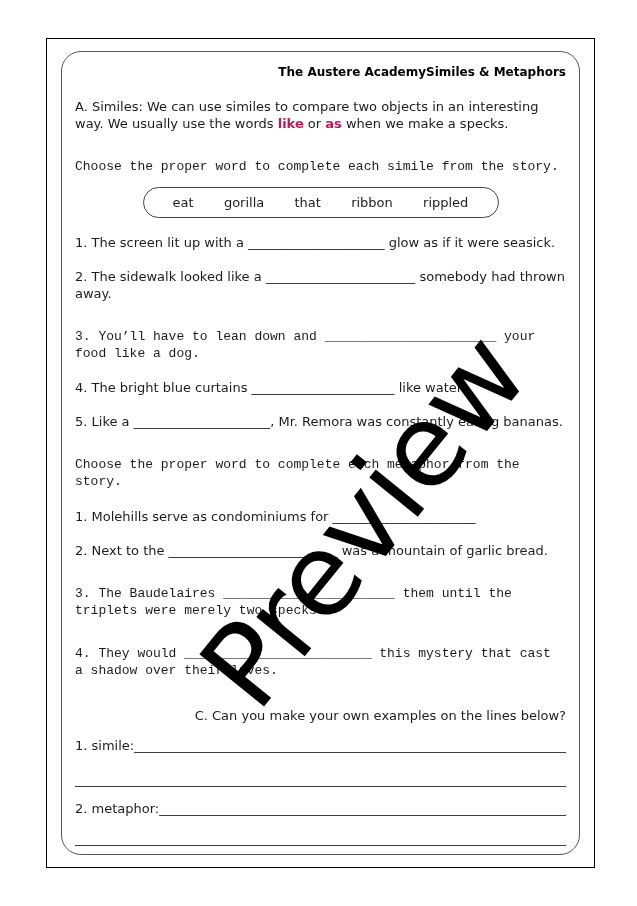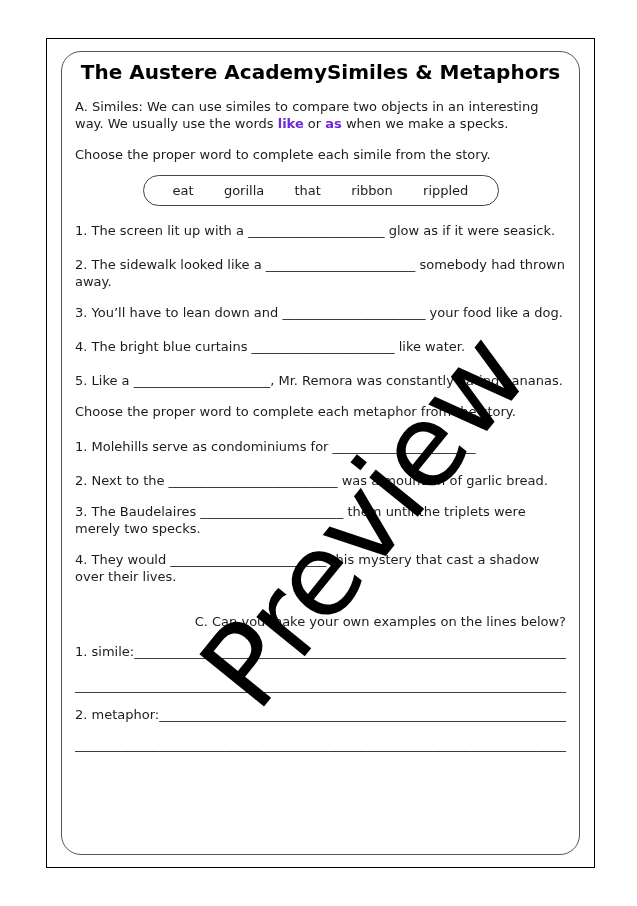--- a/index.html
+++ b/index.html
@@ -10,42 +10,42 @@
   .page-border {
     position:absolute; left:46px; top:38px; width:549px; height:830px;
     border:1.5px solid #000; box-sizing:border-box; background:#fff;
   }
   .sheet {
     position:absolute; left:14px; top:12px; width:519px; height:804px;
     border:1px solid #555; border-radius:20px; box-sizing:border-box;
     padding:8px 13px 0 13px; font-size:13px; line-height:17px;
   }
   .header {
-    display:flex; justify-content:center; align-items:baseline;
-    font-weight:bold; font-size:20px; line-height:20px; color:#000; margin-top:2px;
+    display:flex; justify-content:flex-end; align-items:baseline;
+    font-weight:bold; font-size:12px; line-height:20px; color:#000; margin-top:2px;
   }
   .p { margin:0; }
   .mt12 { margin-top:12px; }
   .mt13 { margin-top:13px; }
-  .mt14 { margin-top:14px; }
+  .mt14 { margin-top:26px;font-family:Liberation Mono, monospace; }
   .mt15 { margin-top:17px; }
   .mt16 { margin-top:16px; }
   .mt18 { margin-top:18px; }
   .mt28 { margin-top:28px;text-align:right; }
   .mt29 { margin-top:29px; }
   .wordbank {
     border:1px solid #444; border-radius:16px; height:31px; box-sizing:border-box;
     display:flex; align-items:center; justify-content:space-around;
     margin-left:auto; margin-right:auto; padding:14px 14px; background:#fff;
   }
   .wb-a { width:356px; }
   .wb-b { width:292px; }
   .fill-row { white-space:nowrap; overflow:hidden; }
   .u { text-decoration:underline; text-underline-offset:2px; }
-  b { color:#6d28d9; }
+  b { color:#be185d; }
   .watermark {
     position:absolute; left:364px; top:521px;
     transform:translate(-50%,-50%) rotate(-51deg);
     font-size:114px; line-height:1; color:#000; white-space:nowrap;
     pointer-events:none; z-index:5; letter-spacing:-1px;
   }
 </style>
 </head>
 <body>
 

